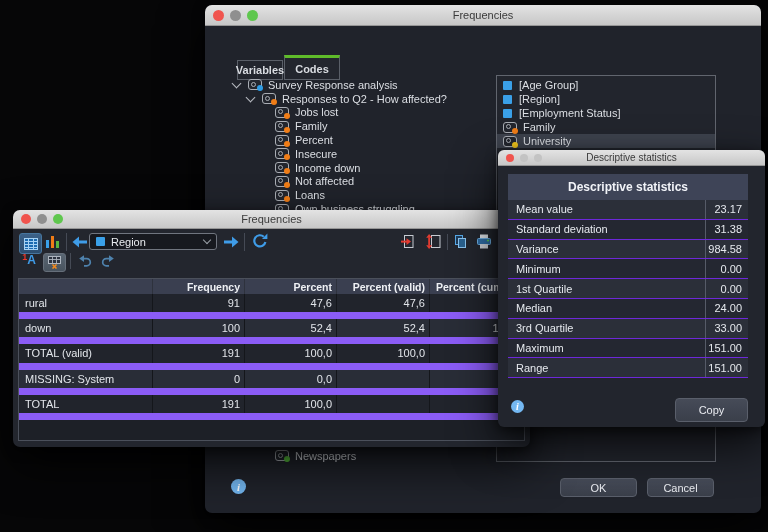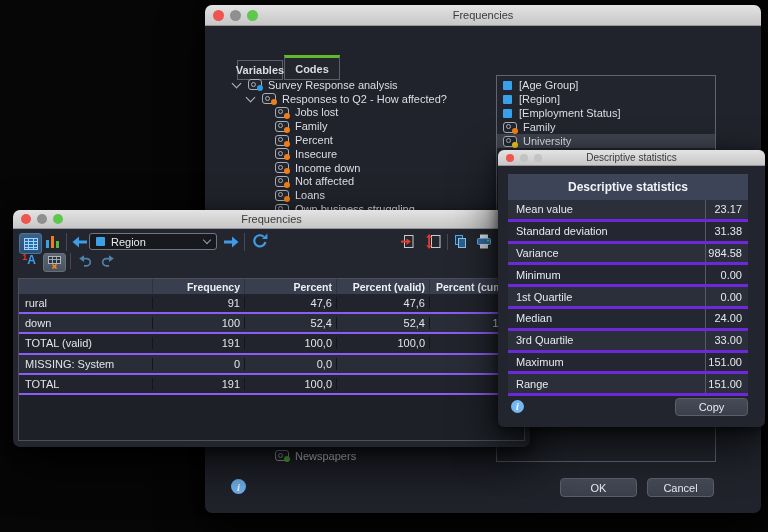--- a/index.html
+++ b/index.html
@@ -83,42 +83,42 @@
   #ftable{position:absolute;left:5px;top:68px;width:505px;height:161px;border:1px solid #4b505b;
     background:#1d2027;overflow:hidden;}
   .fhead{display:flex;height:15px;background:#3a3f50;}
   .fh{box-sizing:border-box;font-weight:bold;font-size:10.5px;color:#eef0f4;display:flex;
     align-items:center;justify-content:flex-end;padding-right:4px;border-right:1px solid #2e323d;
     white-space:nowrap;overflow:hidden;}
   .w0{width:134px;flex:none;}.w1{width:92px;flex:none;}.w2{width:92px;flex:none;}
   .w3{width:93px;flex:none;}.w4{flex:1;min-width:0;}
   .fh.first{justify-content:flex-start;padding-left:6px;}
   .fh.cum{justify-content:flex-start;padding-left:6px;border-right:none;}
-  .frow{display:flex;height:18.2px;border-bottom:2px solid #8b5cf6;align-items:center;}
+  .frow{display:flex;height:18.2px;border-bottom:7px solid #8b5cf6;}
   .fbody .frow:nth-child(odd){background:#21242c;}
   .fbody .frow:nth-child(even){background:#292d37;}
   .fc{box-sizing:border-box;font-size:11px;color:#e2e5ea;display:flex;align-items:center;
     justify-content:flex-end;padding-right:4px;border-right:1px solid #14161b;white-space:nowrap;overflow:hidden;}
   .fc.first{justify-content:flex-start;padding-left:6px;}
   .fc.cum{border-right:none;overflow:visible;}
   
   #st-win{left:498px;top:150px;width:267px;height:277px;background:#22252d;z-index:3;border-radius:6px;}
   #st-win .tbar{height:15px;font-size:10px;border-radius:6px 6px 0 0;}
   #st-win .tl{width:8px;height:8px;}
   #stable{position:absolute;left:10px;top:24px;width:240px;}
   .shead{height:26px;background:#3e4457;display:flex;align-items:center;justify-content:center;
     font-weight:bold;font-size:12px;color:#f1f3f8;}
-  .srow{display:flex;height:18.8px;border-bottom:3px solid #6d28d9;}
+  .srow{display:flex;height:18.8px;border-bottom:1px solid #6d28d9;}
   #stable .srow:nth-child(odd){background:#242731;}
   #stable .srow:nth-child(even){background:#2b2f39;}
   .sl{flex:1;display:flex;align-items:center;padding-left:8px;font-size:11px;color:#e6e9ee;}
   .sv{width:43px;flex:none;display:flex;align-items:center;justify-content:flex-end;padding-right:6px;
     font-size:11px;color:#e6e9ee;border-left:1px solid #565b68;box-sizing:border-box;}
   #st-info{left:13px;top:250px;width:13px;height:13px;font-size:10px;}
-  #copy-btn{left:177px;top:248px;width:73px;height:18px;}
+  #copy-btn{left:177px;top:248px;width:73px;height:24px;}
 </style>
 </head>
 <body>
 
 <div class="win" id="bg-win">
   <div class="tbar">
     <div class="lights">
       <span class="tl" style="background:#f0544e"></span>
       <span class="tl" style="background:#8f8f8f"></span>
       <span class="tl" style="background:#5fc74e"></span>

